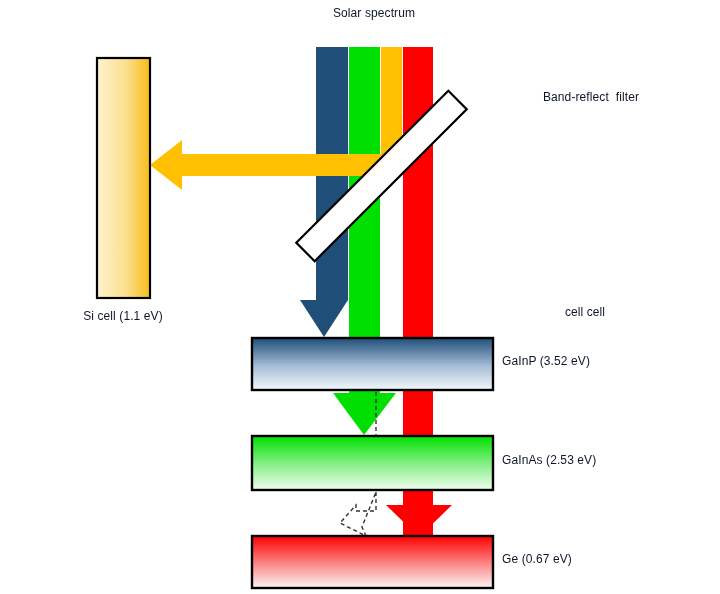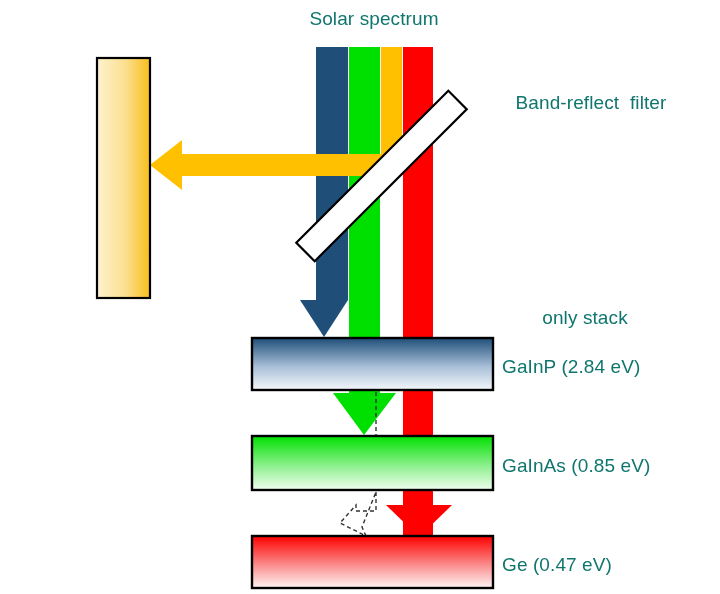--- a/index.html
+++ b/index.html
@@ -15,22 +15,22 @@
   #stage {
     position: relative;
     width: 720px;
     height: 594px;
     background: #ffffff;
     overflow: hidden;
   }
   .lbl {
     position: absolute;
     font-family: "Liberation Sans", sans-serif;
-    font-size: 19px;
-    color: #0f766e;
+    font-size: 12px;
+    color: #0f172a;
     white-space: pre;
     line-height: 1.32;
     letter-spacing: 0.1px;
   }
   .lbl.center { text-align: center; }
   svg#art {
     position: absolute;
     left: 0;
     top: 0;
     width: 720px;
@@ -125,23 +125,24 @@
 
     <g>
       <rect x="274" y="163" width="215" height="26" fill="#ffffff" stroke="#000000" stroke-width="2.2" transform="rotate(-45 381.5 176)"></rect>
     </g>
   </svg>
 
   <div class="lbl center" style="left:284px; top:6px; width:180px;">Solar spectrum</div>
 
   <div class="lbl center" style="left:466px; top:90px; width:250px;">Band-reflect  filter</div>
 
+  <div class="lbl center" style="left:48px; top:309px; width:150px;">Si cell (1.1 eV)</div>
 
-  <div class="lbl center" style="left:500px; top:305px; width:170px;">only stack</div>
+  <div class="lbl center" style="left:500px; top:305px; width:170px;">cell cell</div>
 
-  <div class="lbl" style="left:502px; top:354px;">GaInP (2.84 eV)</div>
+  <div class="lbl" style="left:502px; top:354px;">GaInP (3.52 eV)</div>
 
-  <div class="lbl" style="left:502px; top:453px;">GaInAs (0.85 eV)</div>
+  <div class="lbl" style="left:502px; top:453px;">GaInAs (2.53 eV)</div>
 
-  <div class="lbl" style="left:502px; top:552px;">Ge (0.47 eV)</div>
+  <div class="lbl" style="left:502px; top:552px;">Ge (0.67 eV)</div>
 
 
 </div>
 
 </body></html>

